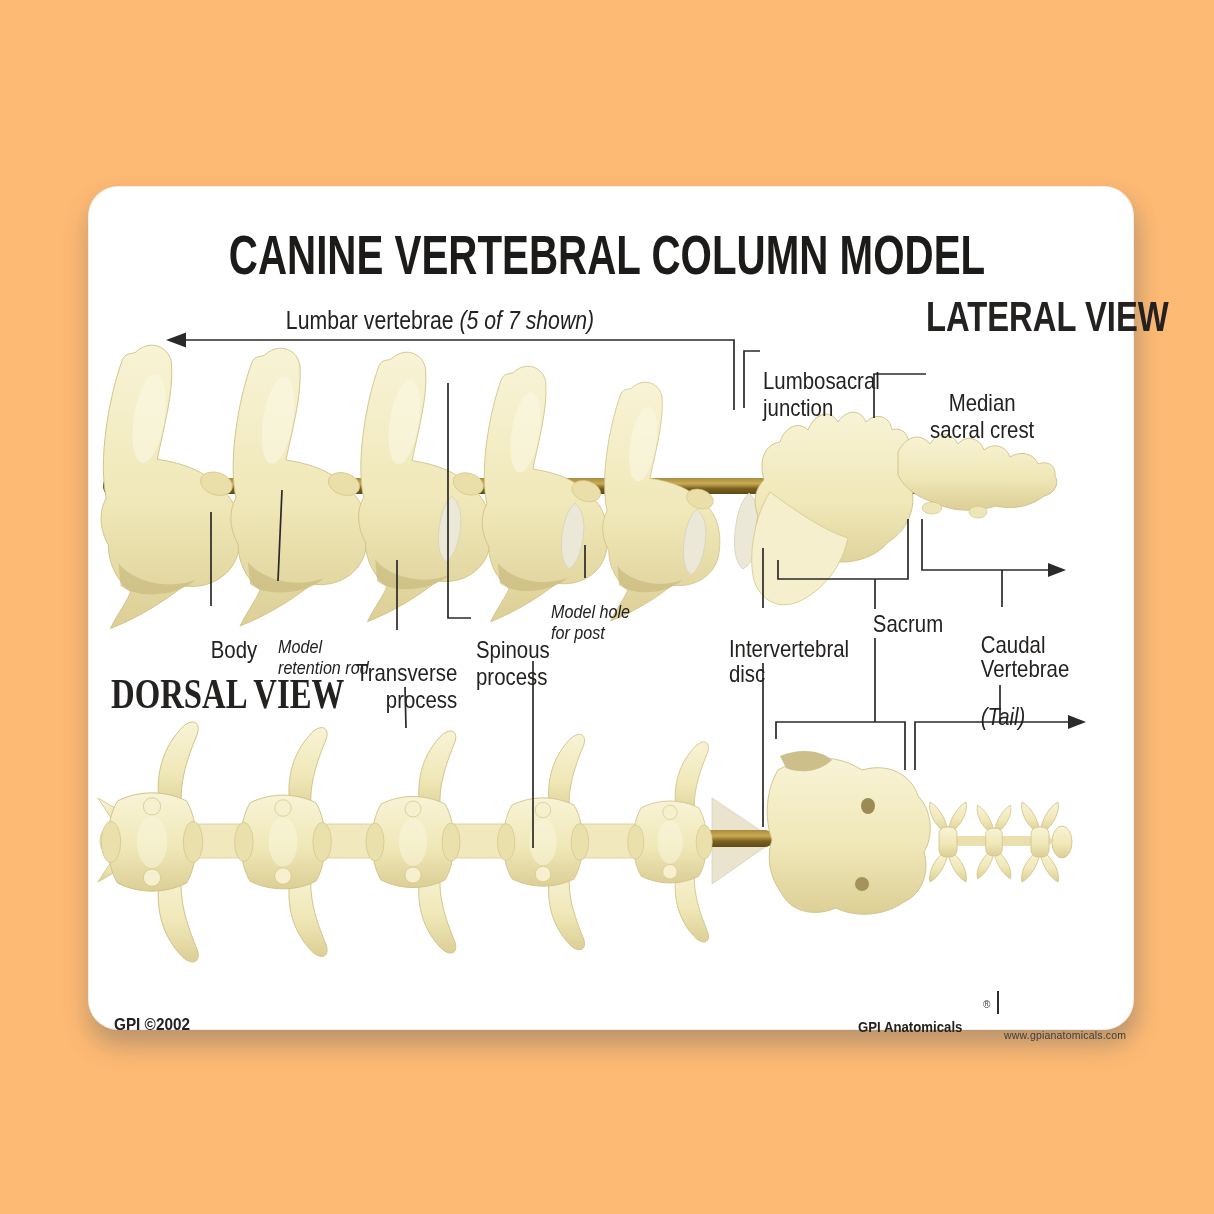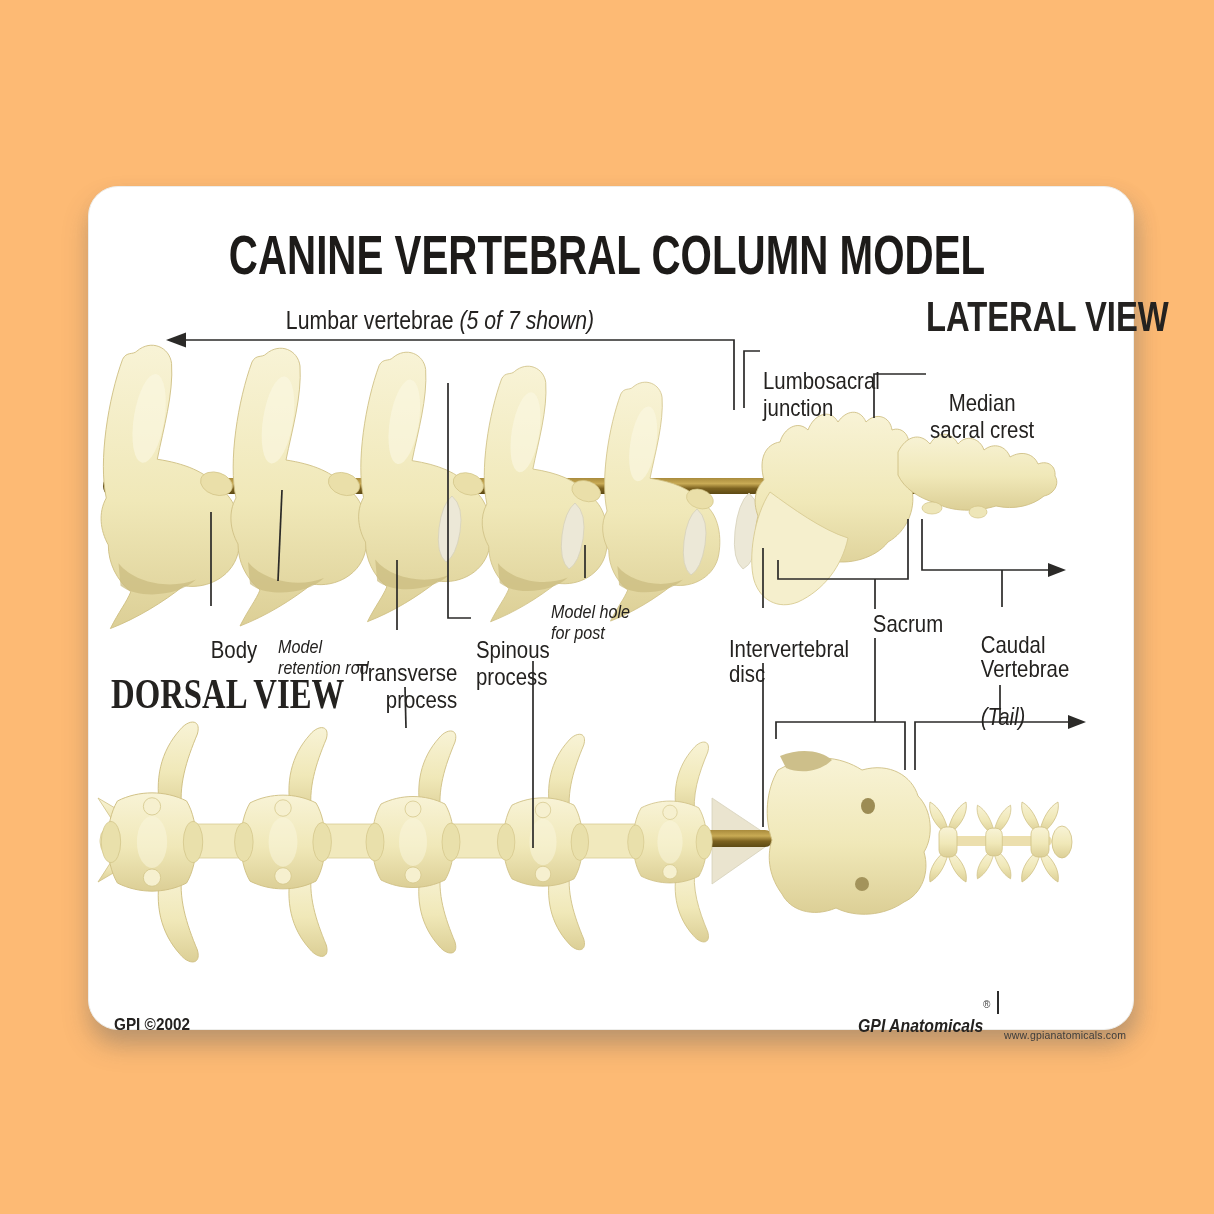--- a/index.html
+++ b/index.html
@@ -15,21 +15,21 @@
   .ctr .cx{transform-origin:center top;}
   .ital{font-style:italic;}
   .small{font-size:19px;line-height:21px;}
   .head{font-size:42px;font-weight:bold;letter-spacing:0px;color:#242220;white-space:nowrap;}
   .head .cx{transform:scaleX(.78);}
   .title{position:absolute;white-space:nowrap;}
   .title .cx{font-size:56px;font-weight:800;transform:scaleX(.72);transform-origin:center top;
              letter-spacing:0px;color:#1d1b19;}
   .foot-bold{font-weight:bold;font-size:17px;}
   .foot-bold .cx{transform:scaleX(.9);}
-  .brand{font-weight:bold;font-size:18px;font-style:italic;}
+  .brand{font-weight:bold;font-size:15px;}
   .brand .cx{transform:scaleX(.88);}
   .site{font-size:10.5px;color:#3c3c3c;letter-spacing:.2px;}
   .reg{position:absolute;font-size:10px;color:#3c3c3c;}
   .divider{position:absolute;width:1.5px;height:23px;background:#2c2c2c;}
 </style>
 </head>
 <body>
 
 <div class="page">
 

